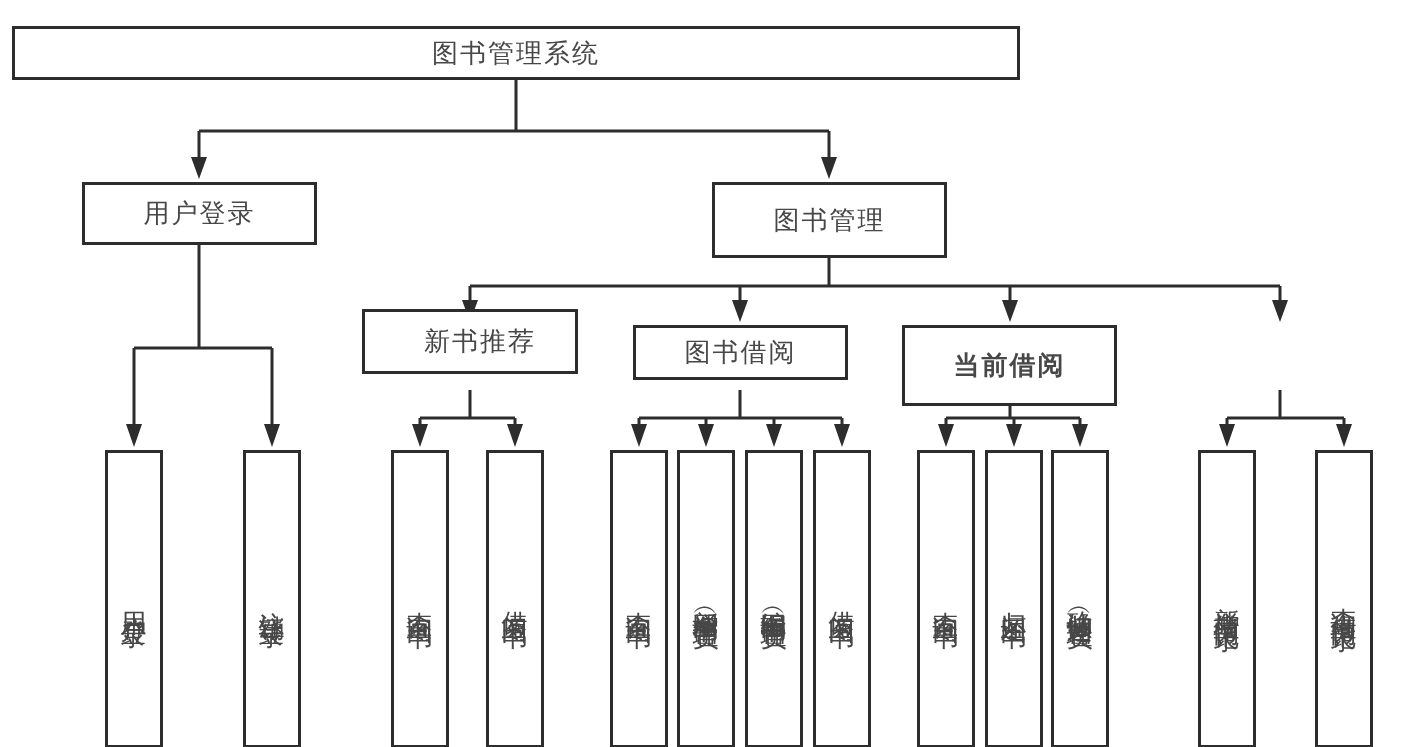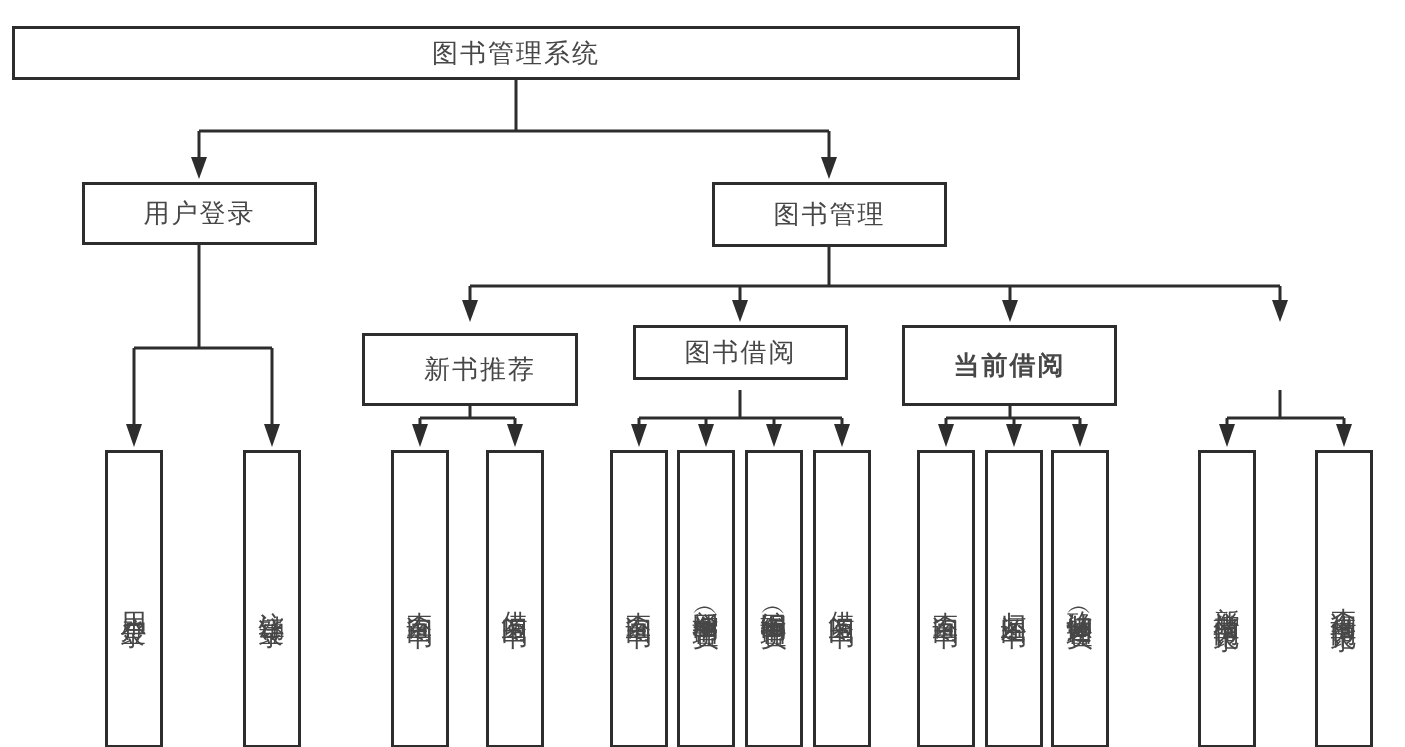--- a/index.html
+++ b/index.html
@@ -93,23 +93,23 @@
     <g>
       <path d="M1280,377 L1280,405 M1227,405 L1344,405 M1227,405 L1227,412 M1344,405 L1344,412"></path>
       <polygon points="1219,411 1235,411 1227,434"></polygon>
       <polygon points="1336,411 1352,411 1344,434"></polygon>
     </g>
   </svg>
 
   <div class="hnode" style="left:12px;top:13px;width:1008px;height:54px;">图书管理系统</div>
 
   <div class="hnode" style="left:82px;top:169px;width:235px;height:63px;">用户登录</div>
-  <div class="hnode" style="left:712px;top:169px;width:235px;height:65px;">图书管理</div>
+  <div class="hnode" style="left:712px;top:169px;width:235px;height:76px;">图书管理</div>
 
-  <div class="hnode" style="left:362px;top:320px;width:216px;height:73px;padding-left:20px;">新书推荐</div>
+  <div class="hnode" style="left:362px;top:296px;width:216px;height:65px;padding-left:20px;">新书推荐</div>
   <div class="hnode" style="left:633px;top:312px;width:215px;height:55px;">图书借阅</div>
   <div class="hnode" style="left:902px;top:312px;width:215px;height:81px;font-weight:bold;">当前借阅</div>
 
   <div class="vnode" style="left:105px;">用户登录</div>
   <div class="vnode" style="left:243px;">注销登录</div>
 
   <div class="vnode" style="left:391px;">查询图书</div>
   <div class="vnode" style="left:486px;">借阅图书</div>
 
   <div class="vnode" style="left:610px;">查询图书</div>

